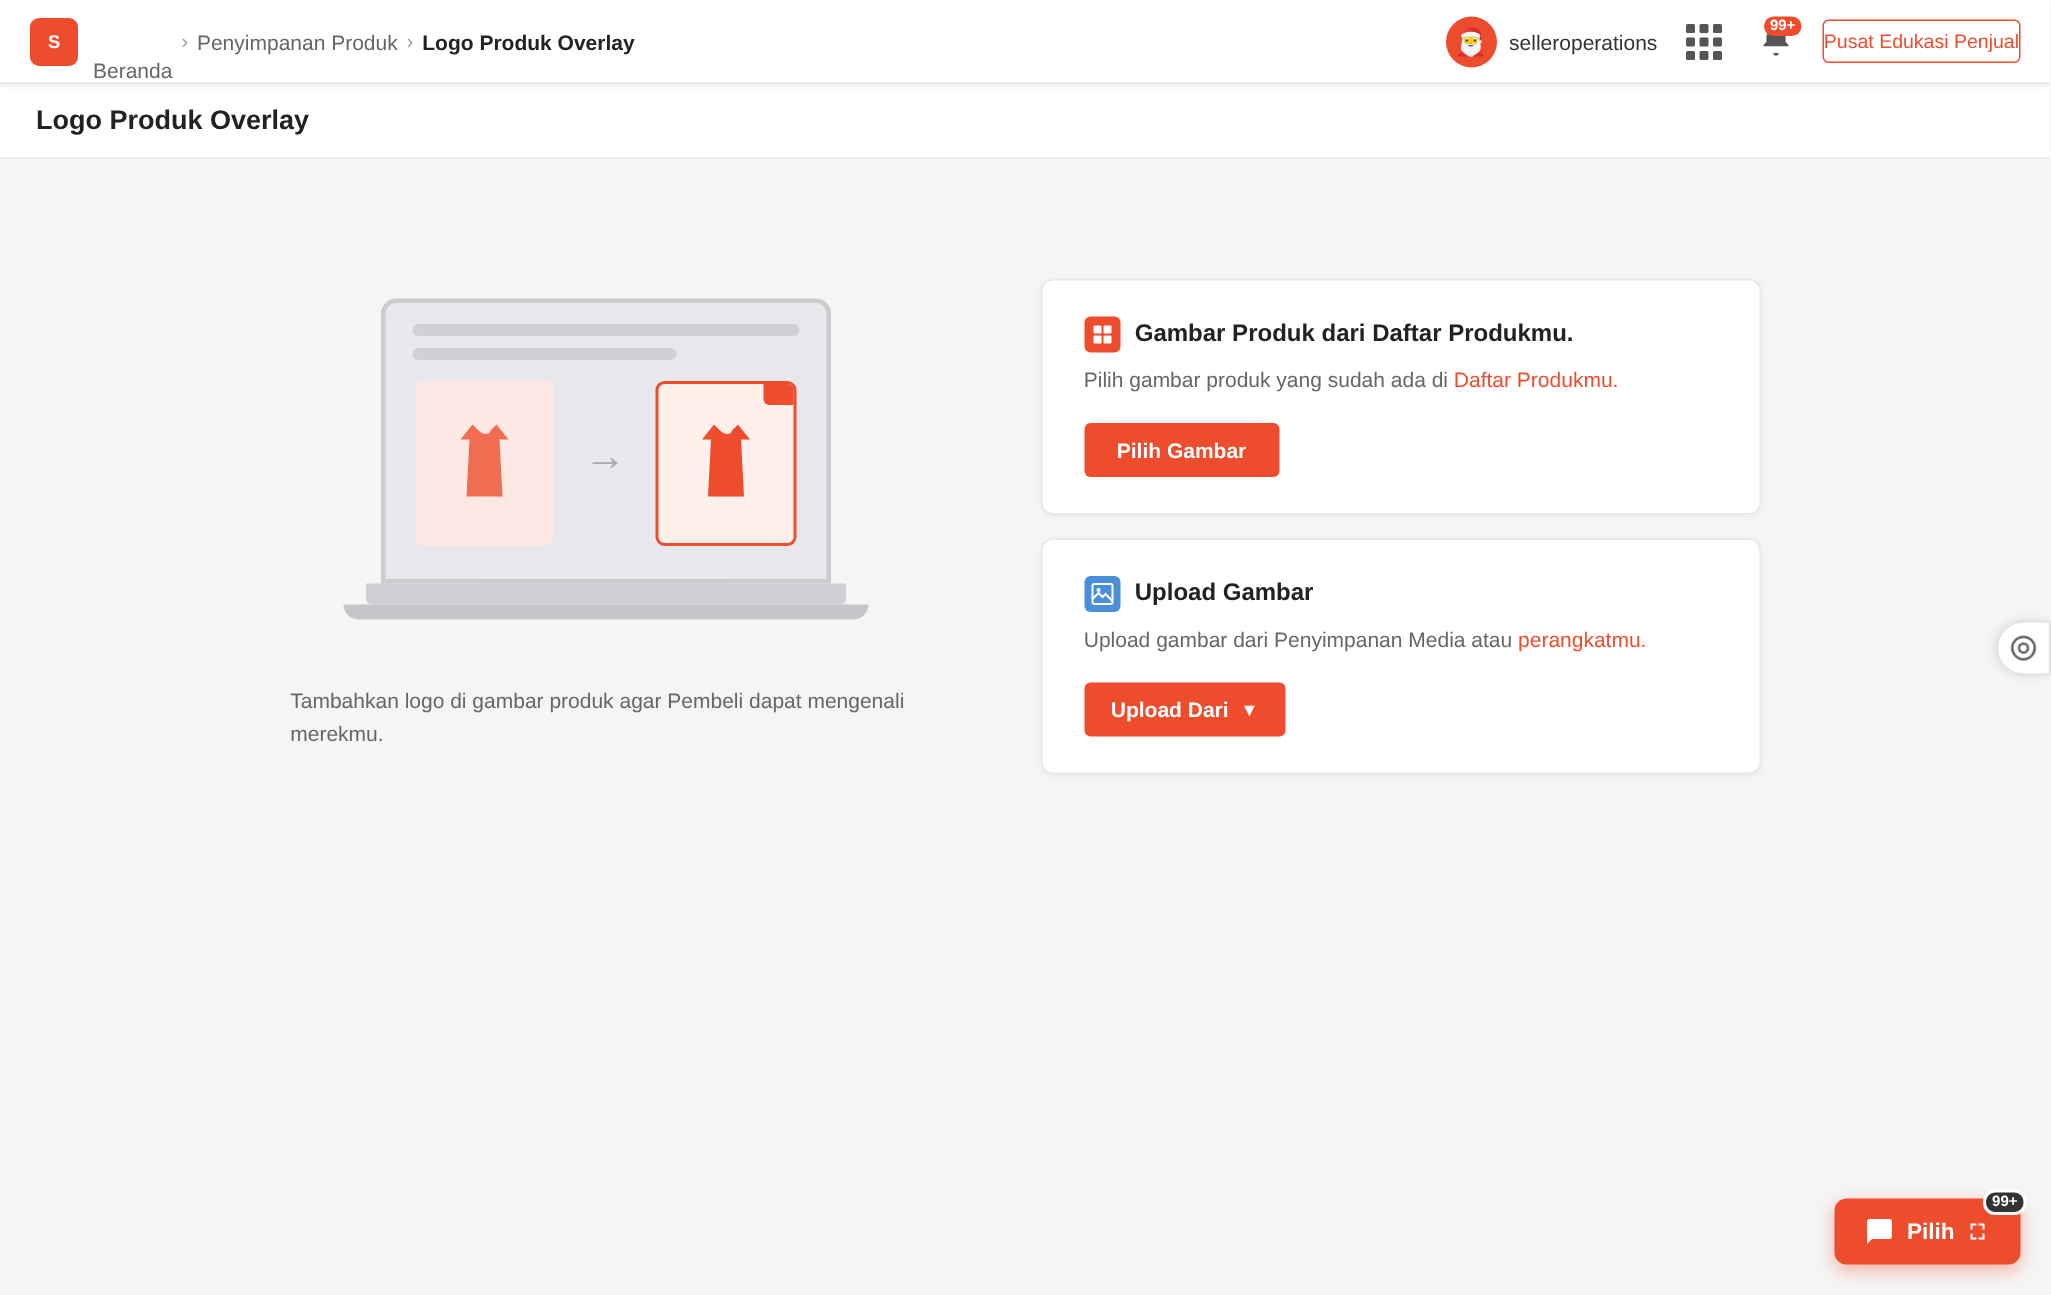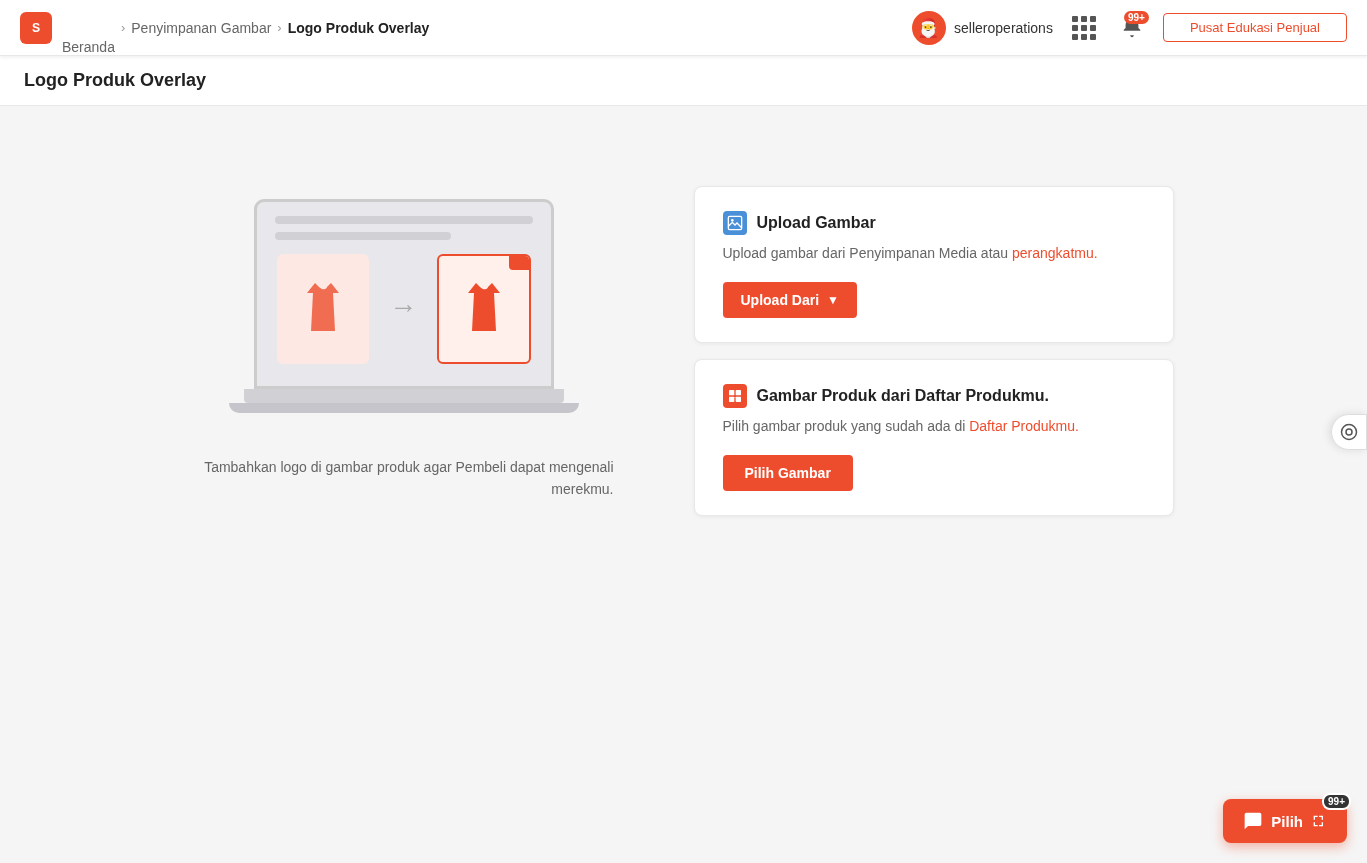--- a/index.html
+++ b/index.html
@@ -115,21 +115,21 @@
       border-radius: 8px;
       padding: 1px 4px;
       min-width: 18px;
       text-align: center;
     }
     .edu-button {
       background: #fff;
       border: 1.5px solid #ee4d2d;
       color: #ee4d2d;
       border-radius: 4px;
-      padding: 6px 26px;
+      padding: 6px 0;
       font-size: 13px;
       font-weight: 500;
       cursor: pointer;
       white-space: nowrap;
     }
 
     
     .page-title-bar {
       background: #fff;
       padding: 14px 24px;
@@ -258,21 +258,21 @@
       font-size: 15px;
       font-weight: 600;
       color: #ee4d2d;
       text-align: center;
       margin-top: 22px;
       line-height: 1.5;
     }
     .promo-text-sub {
       font-size: 14px;
       color: #666;
-      text-align: right;
+      text-align: left;
       margin-top: 10px;
       line-height: 1.6;
     }
 
     
     .right-panel {
       display: flex;
       flex-direction: column;
       gap: 16px;
       width: 480px;
@@ -407,21 +407,21 @@
   <div class="header-left">
     <div class="shopee-logo">
       <svg width="20" height="20" viewBox="0 0 36 36" fill="none">
         <rect width="36" height="36" rx="6" fill="#ee4d2d"></rect>
         <text x="50%" y="55%" dominant-baseline="middle" text-anchor="middle" fill="white" font-size="22" font-weight="900" font-family="Arial">S</text>
       </svg>
     </div>
     <nav class="breadcrumb">
       <span style="cursor:pointer;color:#666;margin-top:38px;">Beranda</span>
       <span class="sep">›</span>
-      <span style="cursor:pointer;color:#666;">Penyimpanan Gambar</span>
+      <span style="cursor:pointer;color:#666;">Penyimpanan Produk</span>
       <span class="sep">›</span>
       <span class="current">Logo Produk Overlay</span>
     </nav>
   </div>
   <div class="header-right">
     <div class="avatar-area">
       <div class="avatar-img">🎅</div>
       <span class="username">selleroperations</span>
     </div>
     <div class="apps-grid-icon">
@@ -477,20 +477,38 @@
           </div>
         </div>
         <div class="laptop-base"></div>
         <div class="laptop-foot"></div>
       </div>
     </div>
     <p class="promo-text-sub">Tambahkan logo di gambar produk agar Pembeli dapat mengenali merekmu.</p>
   </div>
 
   <div class="right-panel">
+
+    <div class="card">
+      <div class="card-header">
+        <div class="card-icon red-bg">
+          <svg width="16" height="16" viewBox="0 0 24 24" fill="white">
+            <rect x="3" y="3" width="8" height="8" rx="1" fill="white"></rect>
+            <rect x="13" y="3" width="8" height="8" rx="1" fill="white"></rect>
+            <rect x="3" y="13" width="8" height="8" rx="1" fill="white"></rect>
+            <rect x="13" y="13" width="8" height="8" rx="1" fill="white"></rect>
+          </svg>
+        </div>
+        <span class="card-title">Gambar Produk dari Daftar Produkmu.</span>
+      </div>
+      <p class="card-desc">
+        <span>Pilih gambar produk yang sudah ada di </span><span style="color:#ee4d2d;cursor:pointer;">Daftar Produkmu.</span>
+      </p>
+      <button class="btn-primary">Pilih Gambar</button>
+    </div>
 
     <div class="card">
       <div class="card-header">
         <div class="card-icon blue-bg">
           <svg width="16" height="16" viewBox="0 0 24 24" fill="white">
             <rect x="2" y="2" width="20" height="20" rx="2" fill="none" stroke="white" stroke-width="2"></rect>
             <circle cx="8" cy="8" r="2" fill="white"></circle>
             <path d="M2 17l6-6 4 4 3-3 7 7" stroke="white" stroke-width="2" fill="none"></path>
           </svg>
         </div>
@@ -498,38 +516,20 @@
       </div>
       <p class="card-desc">
         <span>Upload gambar dari Penyimpanan Media atau </span><span style="color:#ee4d2d;cursor:pointer;">perangkatmu.</span>
       </p>
       <button class="btn-with-arrow">
         <span>Upload Dari</span>
         <span class="chevron-down">▼</span>
       </button>
     </div>
 
-    <div class="card">
-      <div class="card-header">
-        <div class="card-icon red-bg">
-          <svg width="16" height="16" viewBox="0 0 24 24" fill="white">
-            <rect x="3" y="3" width="8" height="8" rx="1" fill="white"></rect>
-            <rect x="13" y="3" width="8" height="8" rx="1" fill="white"></rect>
-            <rect x="3" y="13" width="8" height="8" rx="1" fill="white"></rect>
-            <rect x="13" y="13" width="8" height="8" rx="1" fill="white"></rect>
-          </svg>
-        </div>
-        <span class="card-title">Gambar Produk dari Daftar Produkmu.</span>
-      </div>
-      <p class="card-desc">
-        <span>Pilih gambar produk yang sudah ada di </span><span style="color:#ee4d2d;cursor:pointer;">Daftar Produkmu.</span>
-      </p>
-      <button class="btn-primary">Pilih Gambar</button>
-    </div>
-
   </div>
 </main>
 
 <div class="support-circle">
   <svg width="18" height="18" viewBox="0 0 24 24" fill="none">
     <circle cx="12" cy="12" r="10" stroke="#555" stroke-width="2"></circle>
     <circle cx="12" cy="12" r="4" stroke="#555" stroke-width="2"></circle>
   </svg>
 </div>
 

